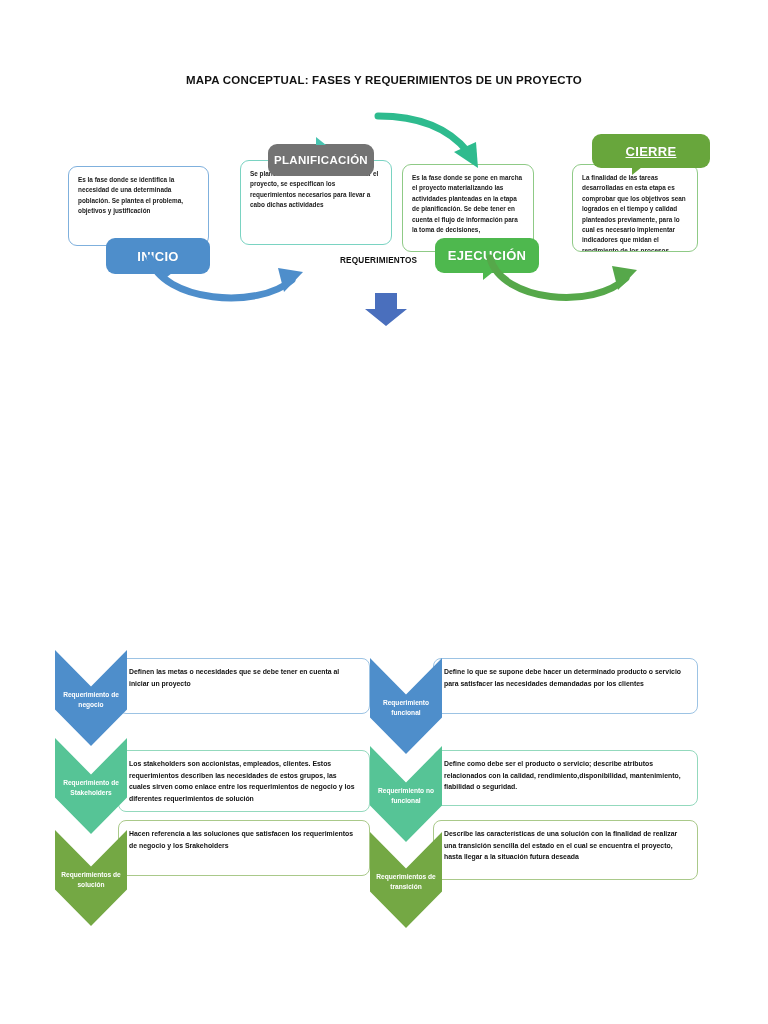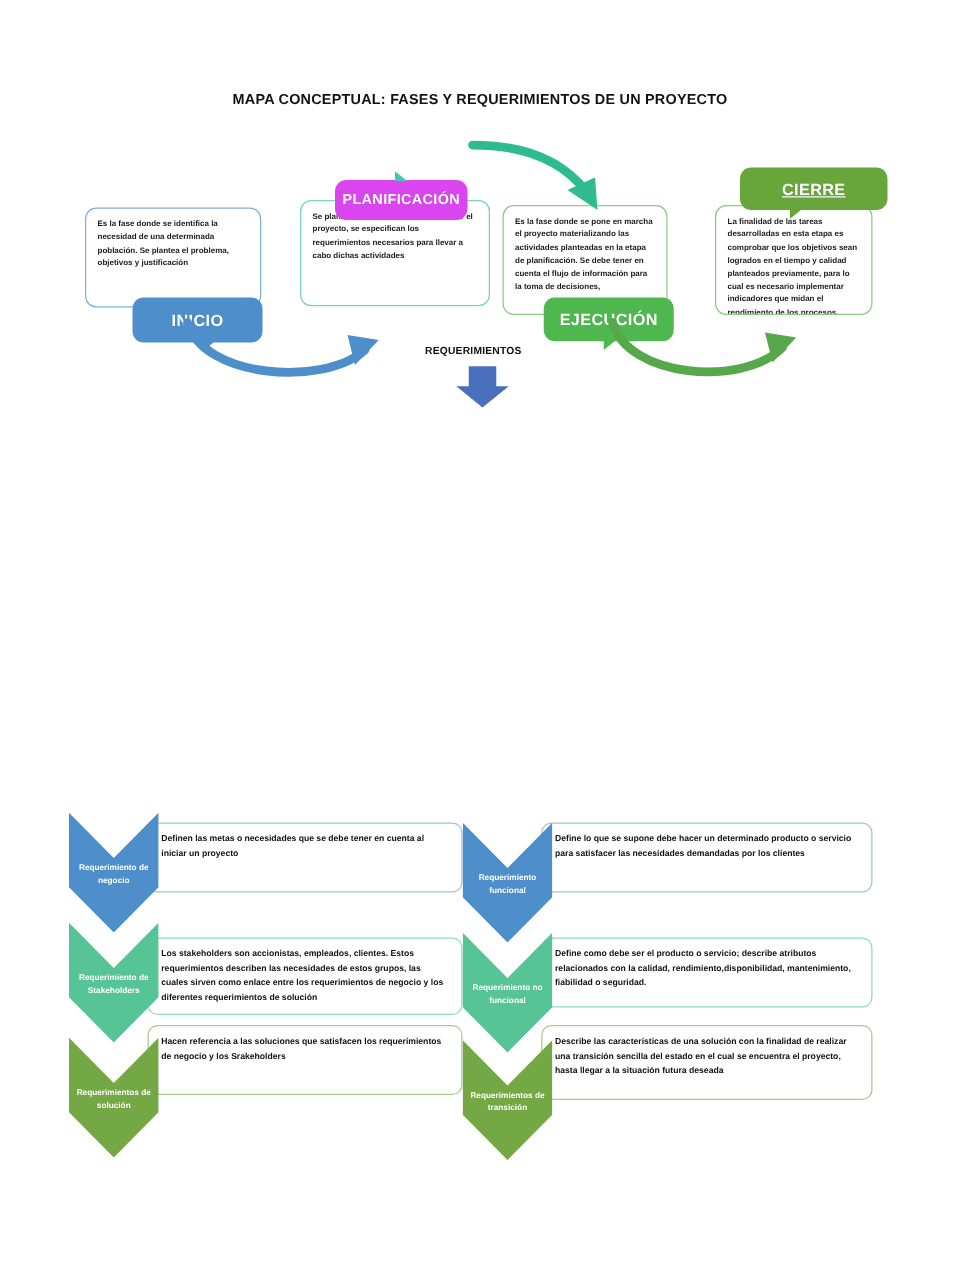--- a/index.html
+++ b/index.html
@@ -58,21 +58,21 @@
     justify-content: center;
     letter-spacing: 0.3px;
     text-shadow: 0 0 1px rgba(0,0,0,0.12);
   }
   .badge .tail {
     position: absolute;
     width: 0; height: 0;
   }
 
   .badge-inicio { background: #4e8ecb; }
-  .badge-plan   { background: #d946ef; }
+  .badge-plan   { background: #737373; }
   .badge-ejec   { background: #4eb84e; }
   .badge-cierre { background: #68a63c; }
 
   .req-label {
     position: absolute;
     font-size: 8.2px;
     font-weight: bold;
     color: #0f0f0f;
     letter-spacing: 0.2px;
   }
@@ -172,21 +172,21 @@
   <svg class="arrow" style="left:372px; top:112px;" width="130" height="60" viewBox="0 0 130 60">
     <path d="M6,4 C52,4 80,20 96,40" fill="none" stroke="#2ebb8e" stroke-width="7" stroke-linecap="round"></path>
     <polygon points="82,40 106,56 104,30" fill="#2ebb8e"></polygon>
   </svg>
 
   <svg class="arrow" style="left:482px; top:252px;" width="160" height="62" viewBox="0 0 160 62">
     <path d="M8,6 C20,50 112,58 144,26" fill="none" stroke="#56a84a" stroke-width="7" stroke-linecap="round"></path>
     <polygon points="136,38 155,18 130,14" fill="#56a84a"></polygon>
   </svg>
 
-  <div class="req-label" style="left:340px; top:276px;">REQUERIMIENTOS</div>
+  <div class="req-label" style="left:340px; top:256px;">REQUERIMIENTOS</div>
   <svg class="arrow" style="left:364px; top:293px;" width="44" height="34" viewBox="0 0 44 34">
     <polygon points="11,0 33,0 33,16 43,16 22,33 1,16 11,16" fill="#4a6fbd"></polygon>
   </svg>
 </div>
 
 <div class="chev-section">
 
   <div class="chev-row">
     <div class="chevron c-blue" style="left:55px; top:10px;">
       <span class="chev-text">Requerimiento de negocio</span>

